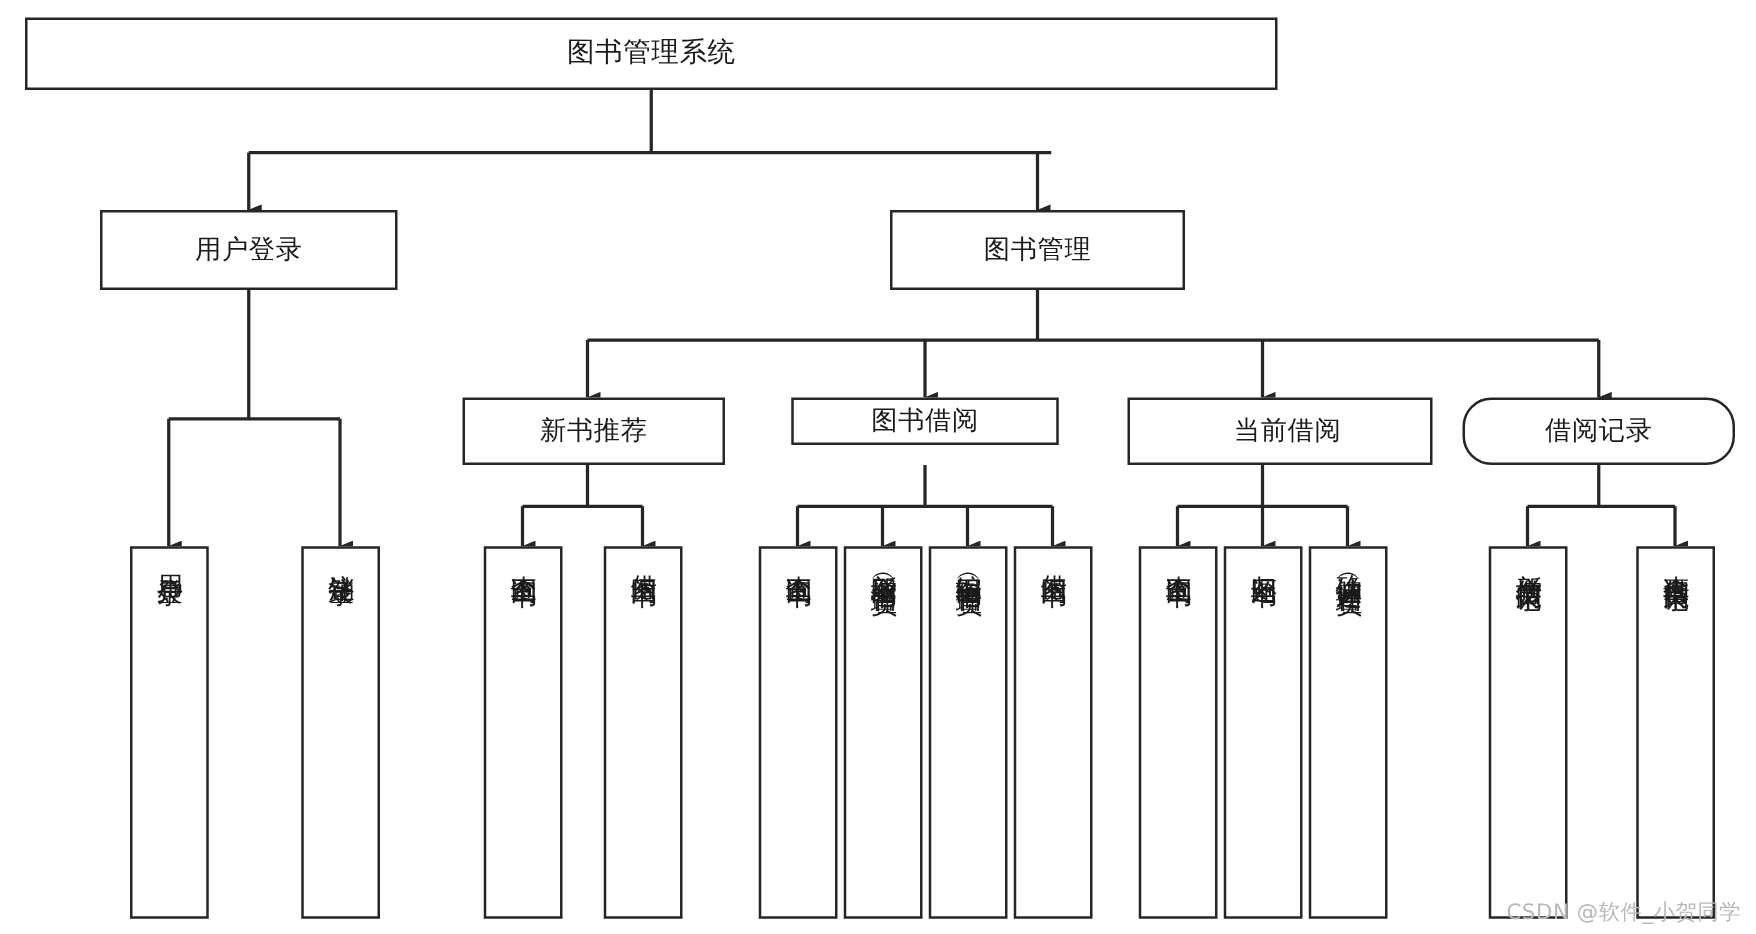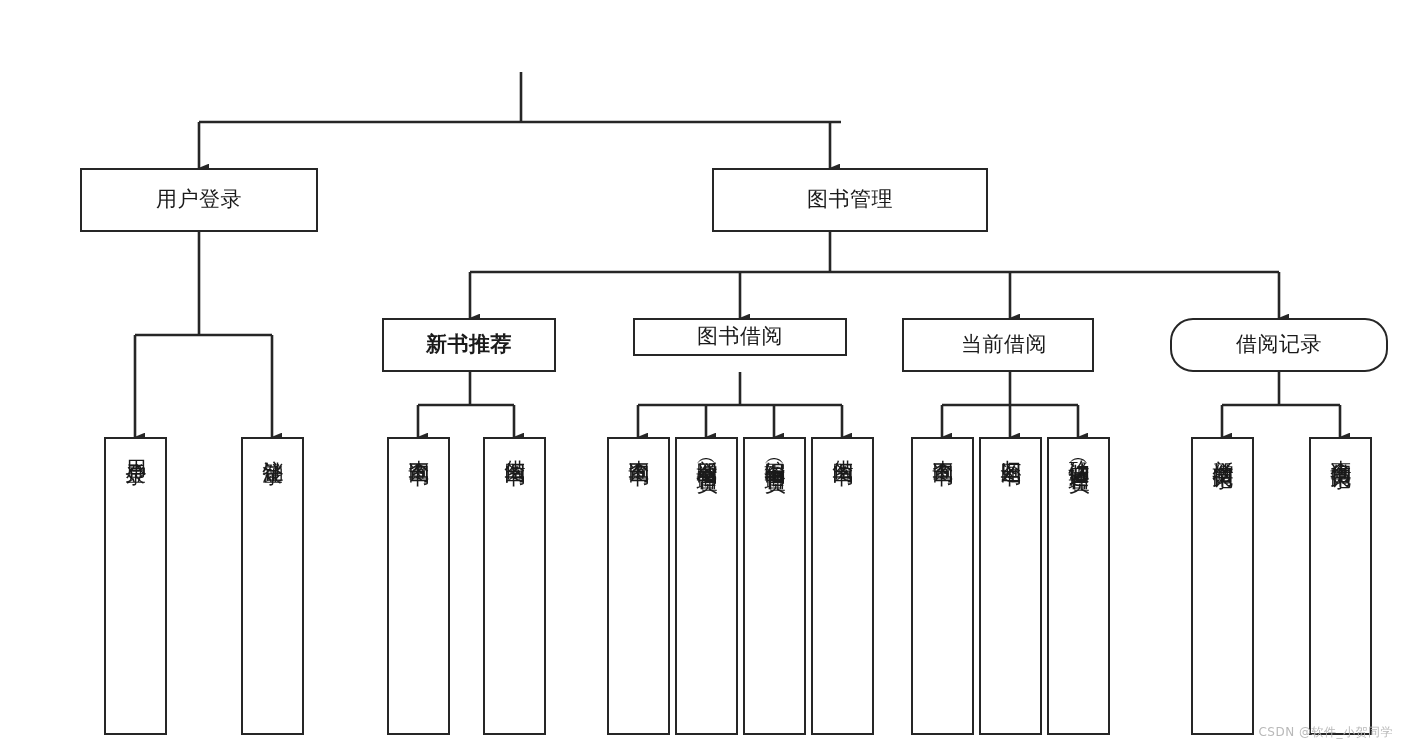--- a/index.html
+++ b/index.html
@@ -58,21 +58,21 @@
     letter-spacing: 2px;
     line-height: 1;
   }
   #title-node .lbl {
     font-size: 22px;
   }
   #watermark {
     position: absolute;
     right: 12px;
     bottom: 6px;
-    font-size: 12px;
+    font-size: 17px;
     color: #b9b9b9;
     letter-spacing: 0.5px;
     white-space: nowrap;
     user-select: none;
   }
 </style>
 </head>
 <body>
 
 <div id="canvas">
@@ -120,35 +120,38 @@
       <path d="M1010,405 L1010,437" marker-end="url(#arw)"></path>
       <path d="M1078,405 L1078,437" marker-end="url(#arw)"></path>
 
       <path d="M1279,372 L1279,405"></path>
       <path d="M1222,405 L1340,405"></path>
       <path d="M1222,405 L1222,437" marker-end="url(#arw)"></path>
       <path d="M1340,405 L1340,437" marker-end="url(#arw)"></path>
     </g>
   </svg>
 
+  <div class="node horiz" id="title-node" style="left:20px; top:14px; width:1002px; height:58px;">
+    <span class="lbl">图书管理系统</span>
+  </div>
 
   <div class="node horiz" style="left:80px; top:168px; width:238px; height:64px;">
     <span class="lbl">用户登录</span>
   </div>
-  <div class="node horiz" style="left:712px; top:168px; width:276px; height:64px;">
+  <div class="node horiz" style="left:712px; top:168px; width:236px; height:64px;">
     <span class="lbl">图书管理</span>
   </div>
 
-  <div class="node horiz" style="left:382px; top:318px; width:174px; height:54px;font-weight:bold;">
+  <div class="node horiz" style="left:370px; top:318px; width:210px; height:54px;">
     <span class="lbl">新书推荐</span>
   </div>
   <div class="node horiz" style="left:633px; top:318px; width:214px; height:38px;">
     <span class="lbl">图书借阅</span>
   </div>
-  <div class="node horiz" style="left:902px; top:318px; width:192px; height:54px;padding-left:12px;">
+  <div class="node horiz" style="left:902px; top:318px; width:244px; height:54px;padding-left:12px;">
     <span class="lbl">当前借阅</span>
   </div>
   <div class="node horiz" style="left:1170px; top:318px; width:218px; height:54px;border-radius:23px;">
     <span class="lbl">借阅记录</span>
   </div>
 
   <div class="node vert" style="left:104px; top:437px; width:63px; height:298px;">
     <span class="lbl">用户登录</span>
   </div>
   <div class="node vert" style="left:241px; top:437px; width:63px; height:298px;">

